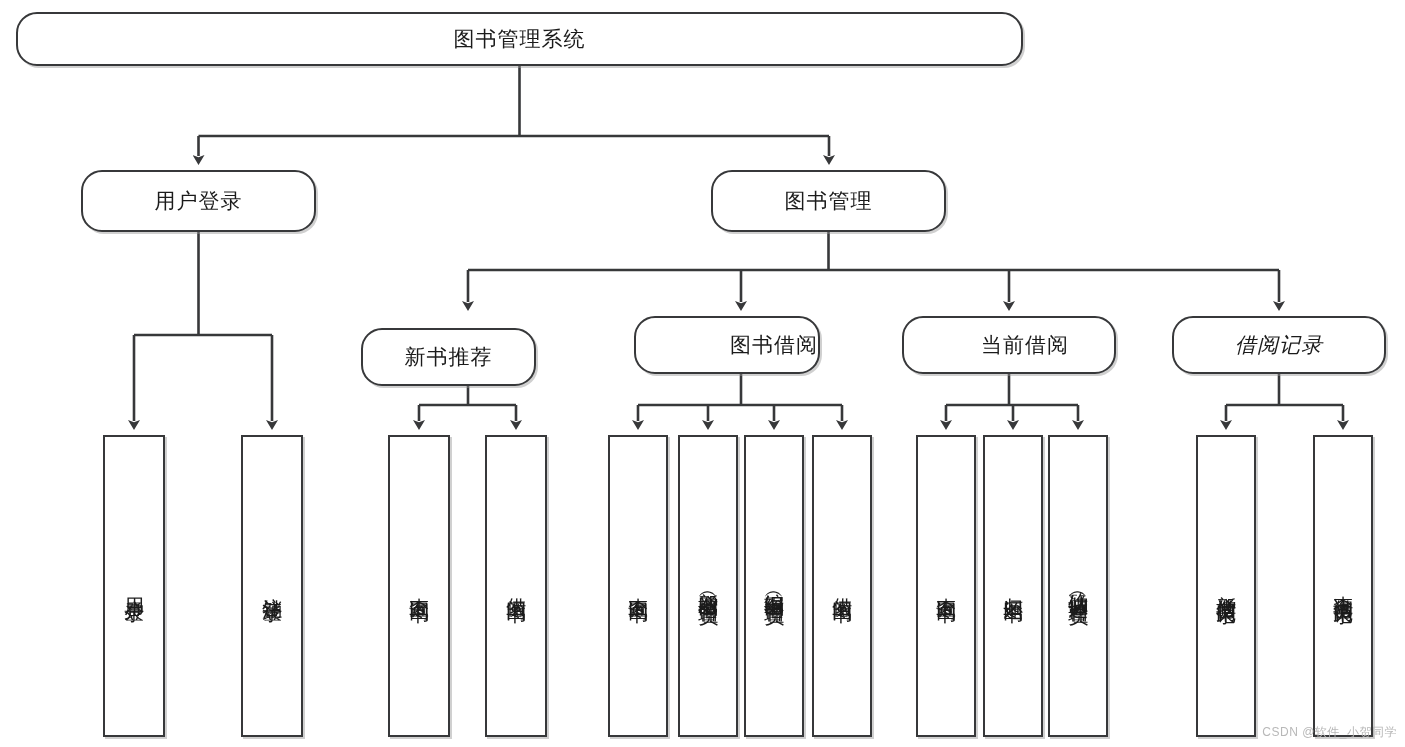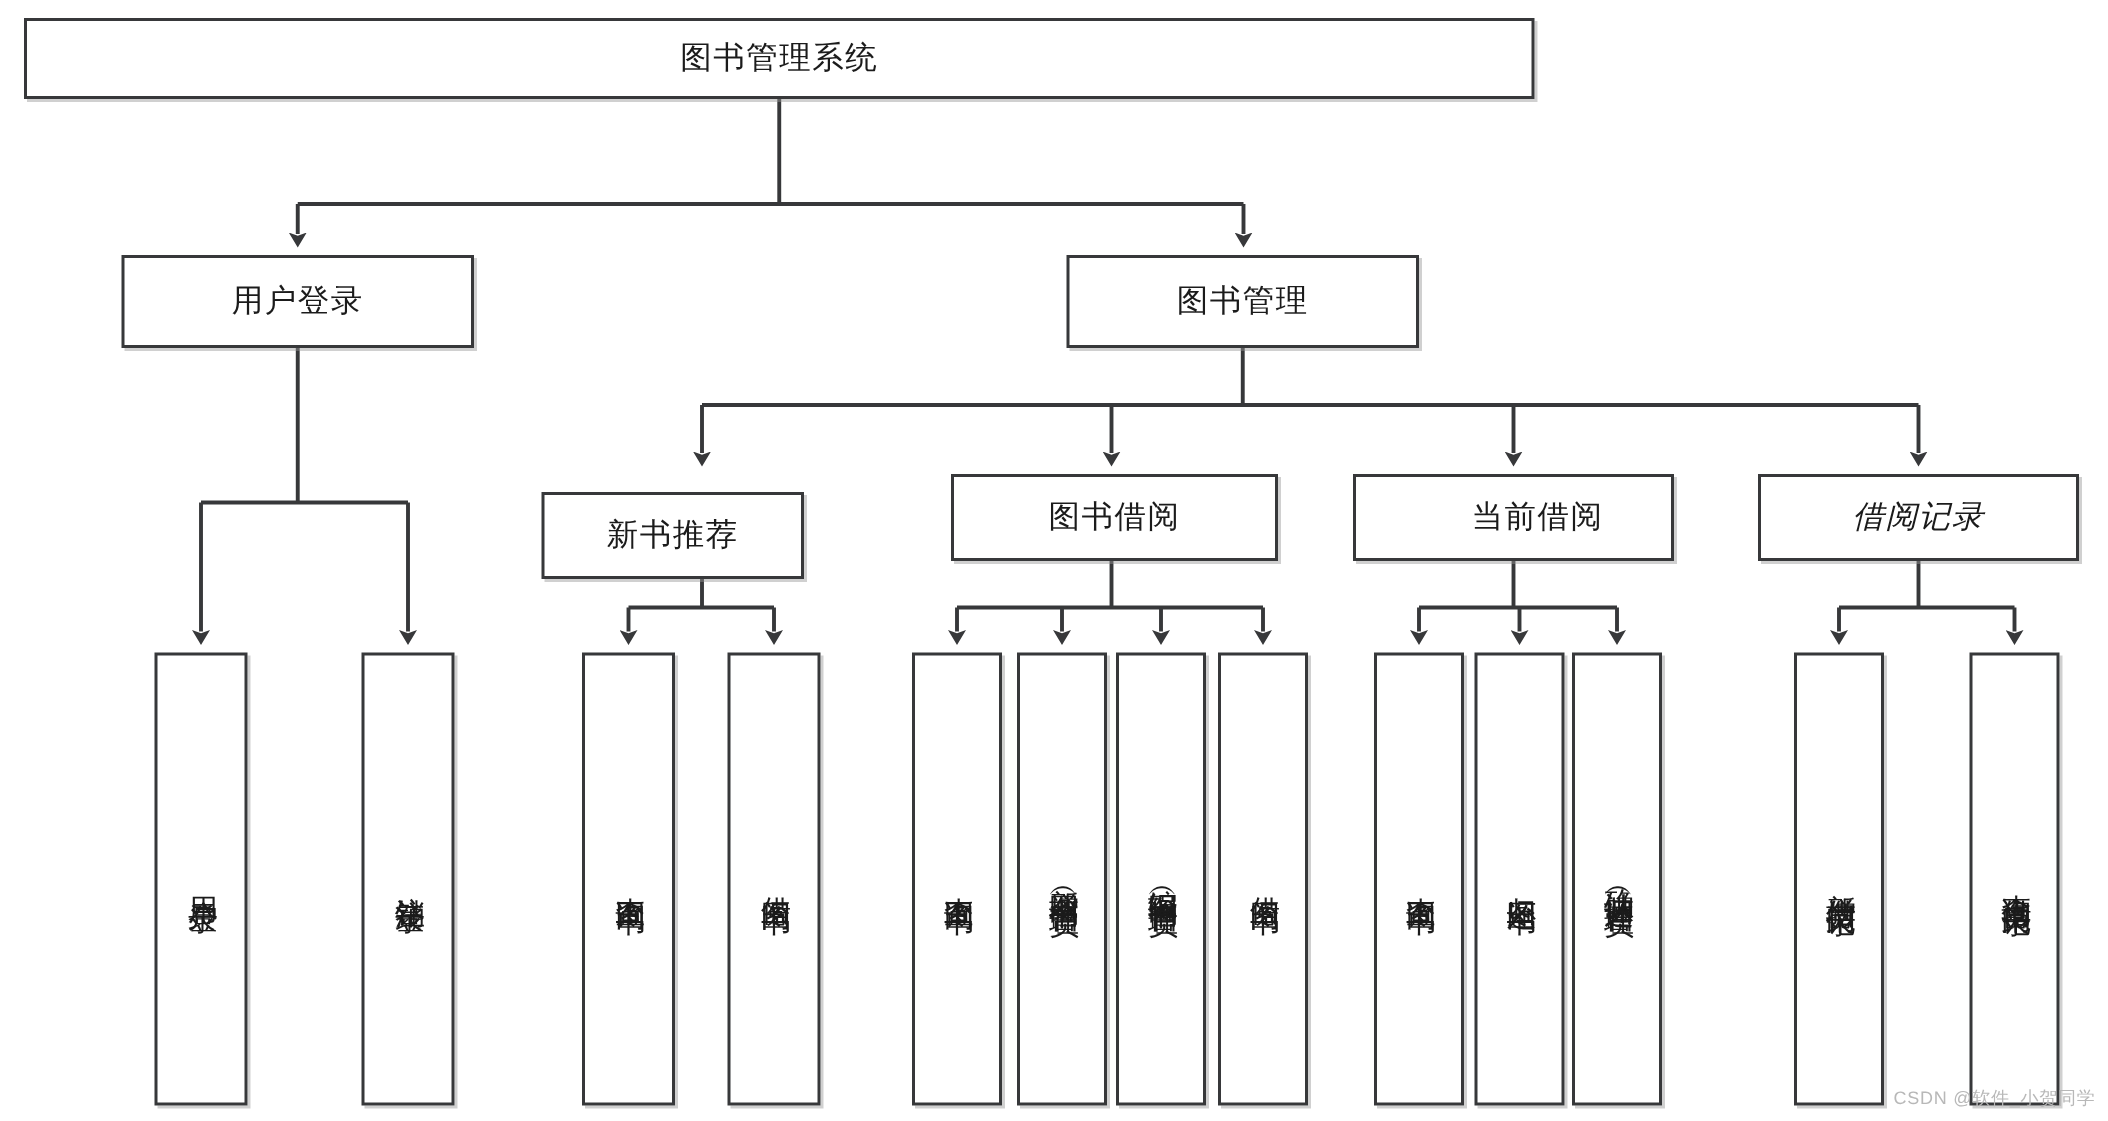--- a/index.html
+++ b/index.html
@@ -33,20 +33,21 @@
     box-shadow: 2px 2px 0 rgba(150,150,150,0.45);
     display: flex;
     align-items: center;
     justify-content: center;
     color: #1b1b1b;
     line-height: 1.18;
   }
   .node.horiz {
     font-size: 21px;
     letter-spacing: 1px;
+    border-radius: 21px;
   }
   .node.vert {
     writing-mode: vertical-rl;
     text-orientation: upright;
     font-size: 20px;
     letter-spacing: 2px;
     padding: 4px 0;
   }
   .node.vert .label {
     writing-mode: vertical-rl;
@@ -127,21 +128,21 @@
   <div class="node horiz" id="node-l2-0" style="left: 81px; top: 170px; width: 235px; height: 62px;">
     <span class="label">用户登录</span>
   </div>
   <div class="node horiz" id="node-l2-1" style="left: 711px; top: 170px; width: 235px; height: 62px;">
     <span class="label">图书管理</span>
   </div>
 
   <div class="node horiz" id="node-l3-0" style="left: 361px; top: 316px; width: 175px; height: 58px; margin-top: 12px;">
     <span class="label">新书推荐</span>
   </div>
-  <div class="node horiz" id="node-l3-1" style="left: 634px; top: 316px; width: 218px; height: 58px;">
+  <div class="node horiz" id="node-l3-1" style="left: 634px; top: 316px; width: 186px; height: 58px; justify-content: flex-end;">
     <span class="label">图书借阅</span>
   </div>
   <div class="node horiz" id="node-l3-2" style="left: 902px; top: 316px; width: 214px; height: 58px; padding-left: 32px;">
     <span class="label">当前借阅</span>
   </div>
   <div class="node horiz" id="node-l3-3" style="left: 1172px; top: 316px; width: 214px; height: 58px; font-style: italic;">
     <span class="label">借阅记录</span>
   </div>
 
   <div class="node vert" id="node-leaf-0" style="left: 103px; top: 435px; width: 62px; height: 302px;">

